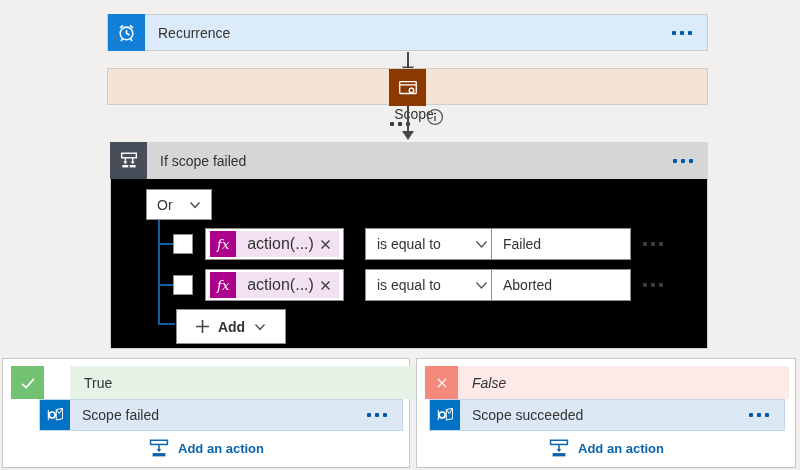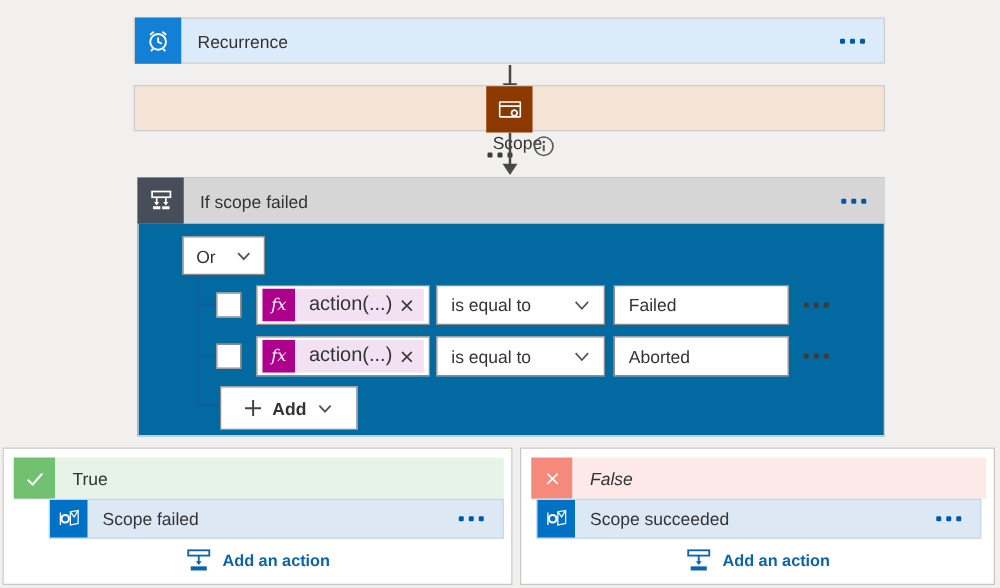--- a/index.html
+++ b/index.html
@@ -12,33 +12,33 @@
   .card-icon { width:37px; height:37px; flex:0 0 37px; display:flex; align-items:center; justify-content:center; }
   .card-title { flex:1; padding-left:13px; font-size:14px; }
   .dots { display:flex; gap:4px; padding-right:15px; cursor:pointer; }
   .dots i { width:4px; height:4px; background:currentColor; display:block; border-radius:1px; }
   .dots.blue { color:#0058ad; }
   .dots.dark { color:#3c3c3c; }
 
   .arrow { position:absolute; }
 
   
-  .cond { position:absolute; left:110px; top:142px; width:598px; height:207px; background:#0369a1; border:1px solid #d2d0ce; }
+  .cond { position:absolute; left:110px; top:142px; width:598px; height:207px; background:#000000; border:1px solid #d2d0ce; }
   .cond-header { position:absolute; left:-1px; top:-1px; width:598px; height:37px; background:#d6d6d6; display:flex; align-items:center; }
   .cond-header .card-icon { background:#474e59; }
   .tree { position:absolute; left:0; top:0; width:598px; height:207px; pointer-events:none; }
   .or-box { position:absolute; left:35px; top:46px; width:66px; height:31px; background:#fff; border:1px solid #8f8d8b; display:flex; align-items:center; justify-content:space-between; padding:0 10px; font-size:14px; cursor:pointer; }
   .checkbox { position:absolute; width:20px; height:20px; background:#fff; border:1px solid #8f8d8b; cursor:pointer; }
   .fieldbox { position:absolute; height:32px; background:#fff; border:1px solid #8f8d8b; display:flex; align-items:center; }
   .token-box { justify-content:center; cursor:text; }
   .pill { display:flex; align-items:center; height:26px; background:#f2e1f2; }
   .pill .fx { width:26px; height:26px; background:#ad008c; color:#fff; font-family:"DejaVu Serif", serif; font-style:italic; font-size:13px; display:flex; align-items:center; justify-content:center; }
   .pill .pill-label { padding:0 7px 0 11px; font-size:16px; }
   .pill .pill-x { padding-right:9px; display:flex; align-items:center; cursor:pointer; }
-  .op-box { justify-content:space-between; padding:0 11px; font-size:14px; cursor:pointer; }
+  .op-box { justify-content:space-between; padding:0 11px; font-size:14px; cursor:pointer;margin-left:16px; }
   .val-box { padding:0 11px; font-size:14px; cursor:text; }
   .row-dots { position:absolute; }
   .add-btn { position:absolute; left:65px; top:166px; width:110px; height:35px; background:#fff; border:1px solid #8f8d8b; display:flex; align-items:center; justify-content:center; gap:9px; font-size:14px; font-weight:bold; cursor:pointer; }
 
   
   .branch { position:absolute; top:358px; height:110px; background:#fff; border:1px solid #c9c7c5; }
   .branch-icon { position:absolute; left:8px; top:7px; width:33px; height:33px; display:flex; align-items:center; justify-content:center; }
   .branch-bar { position:absolute; left:41px; top:7px; height:33px; display:flex; align-items:center; padding-left:14px; font-size:14px; }
   .bar-true { background:#e6f3e6; }
   .bar-false { background:#fdeae8;font-style:italic; }
@@ -201,21 +201,21 @@
         </svg>
     </div>
   </div>
 
   <div class="branch" style="left:2px; width:408px;">
     <div class="branch-icon ic-true">
       <svg width="20" height="20" viewBox="0 0 24 24">
           <polyline points="5,13 9.8,17.5 19,7" fill="none" stroke="#fff" stroke-width="2"></polyline>
         </svg>
     </div>
-    <div class="branch-bar bar-true" style="width:359px;">
+    <div class="branch-bar bar-true" style="width:359px;margin-left:26px;">
       <span>True</span>
     </div>
     <div class="branch-card" style="left:36px; width:364px;">
       <div class="o-icon">
         <svg width="20" height="20" viewBox="0 0 24 24" fill="none" stroke="#fff">
           <line x1="4" y1="6" x2="4" y2="18" stroke-width="1.3"></line>
           <circle cx="8.6" cy="12" r="3.6" stroke-width="2"></circle>
           <polygon points="13.5,5.5 21,4 21,16.5 13.5,18" stroke-width="1.2"></polygon>
           <polyline points="13.5,5.5 17.2,10.3 21,4" stroke-width="1.2"></polyline>
         </svg>

